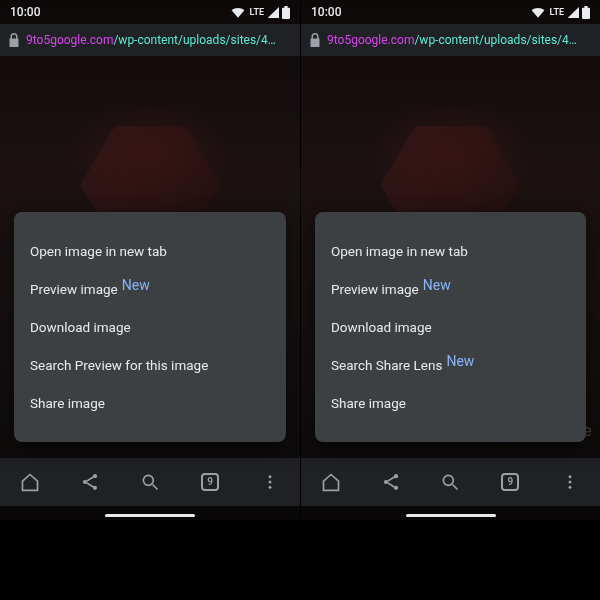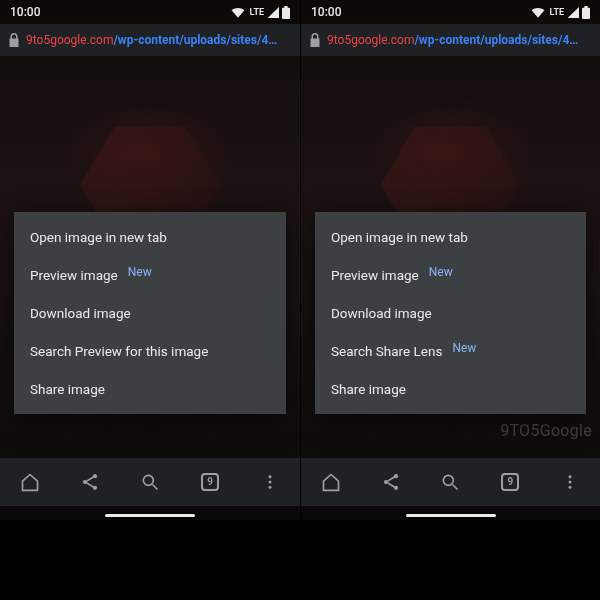--- a/index.html
+++ b/index.html
@@ -40,22 +40,22 @@
     height: 32px;
     display: flex; align-items: center;
     padding: 0 8px;
     background: #202124;
     color: #9aa0a6;
     font-size: 12px;
     z-index: 10;
     border-radius: 0;
   }
   .urlbar .lock { margin-right: 6px; color: #9aa0a6; display:inline-flex; }
-  .urlbar .host { color: #ef4444; }
-  .urlbar .path { color: #3b82f6; font-weight: bold; }
+  .urlbar .host { color: #d946ef; }
+  .urlbar .path { color: #5eead4; }
   .urlbar .urltext { white-space: nowrap; overflow: hidden; }
 
   
   .bg {
     position: absolute; inset: 0;
     background:
       radial-gradient(120px 80px at 50% 30%, rgba(200,60,60,.25), transparent 70%),
       linear-gradient(180deg, #1a1111 0%, #2a1b1b 35%, #241a18 55%, #1a1414 80%, #0e0b0b 100%);
   }
   .bg .hex {
@@ -78,35 +78,35 @@
   .bg .dim {
     position:absolute; inset:0;
     background: rgba(0,0,0,.35);
   }
 
   
   .menu {
     position: absolute;
     left: 14px; right: 14px; top: 212px;
     background: #3c4043;
-    border-radius: 0;
-    padding: 6px 0;
+    border-radius: 8px;
+    padding: 20px 0;
     color: #e8eaed;
     box-shadow: 0 6px 20px rgba(0,0,0,.5);
     z-index: 20;
   }
   .menu-item {
     padding: 11px 16px;
     font-size: 13.5px;
     display: flex; align-items: baseline;
     cursor: pointer;
   }
   .badge-new {
-    margin-left: 10px;
-    font-size: 12px;
+    margin-left: 4px;
+    font-size: 14px;
     color: #8ab4f8;
     position: relative; top: -4px;
   }
 
   
   .watermark {
     position:absolute; right:8px; bottom:80px;
     color: rgba(154,160,166,.35);
     font-size: 16px;
     letter-spacing: .3px;

